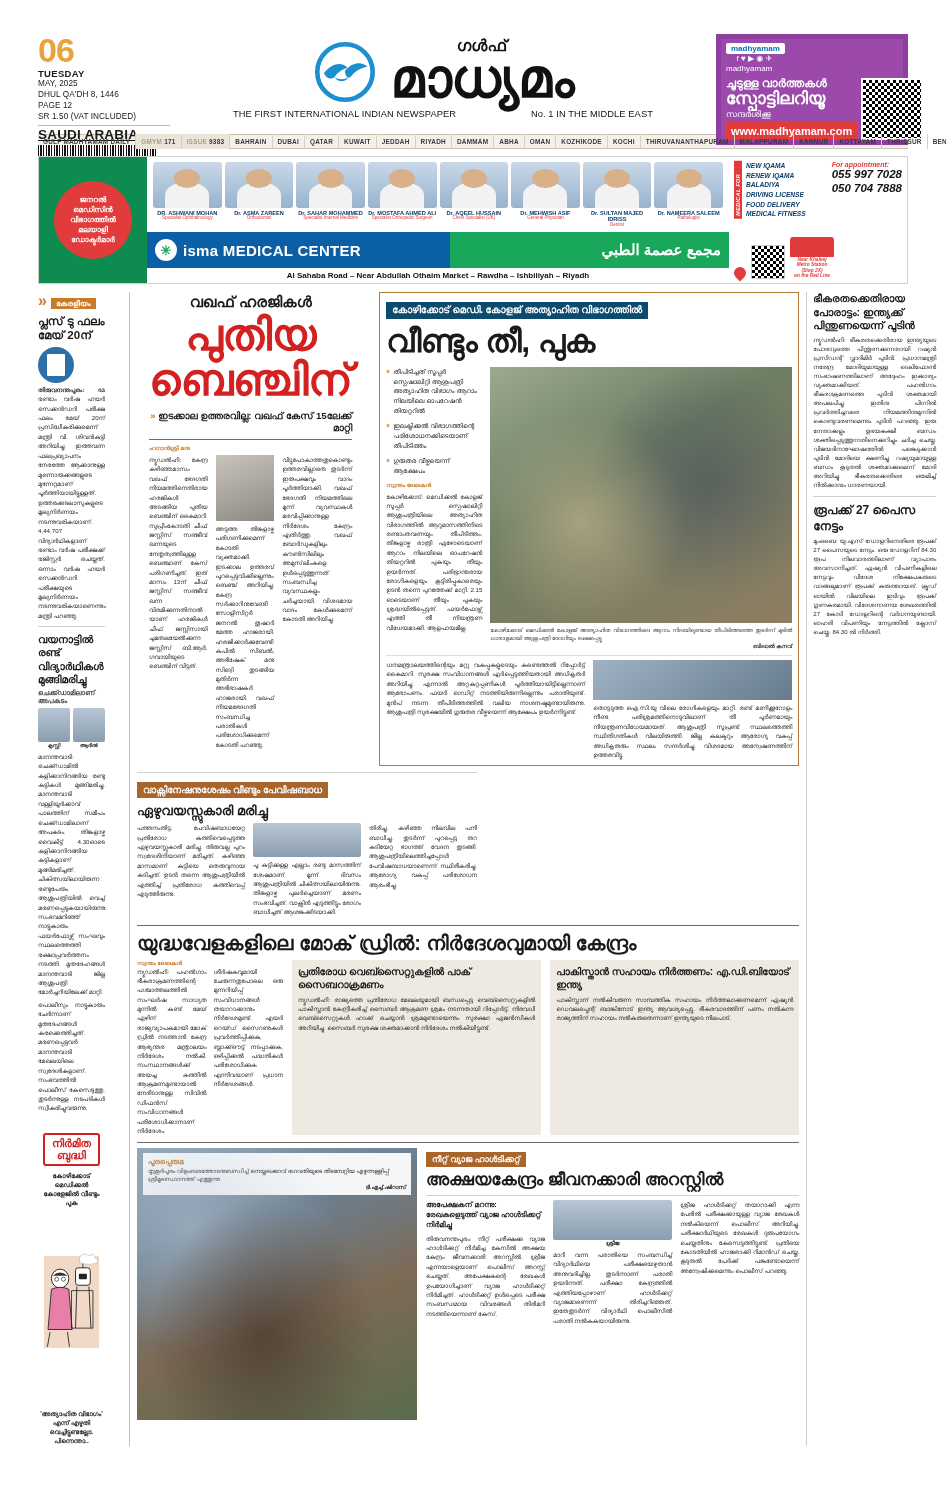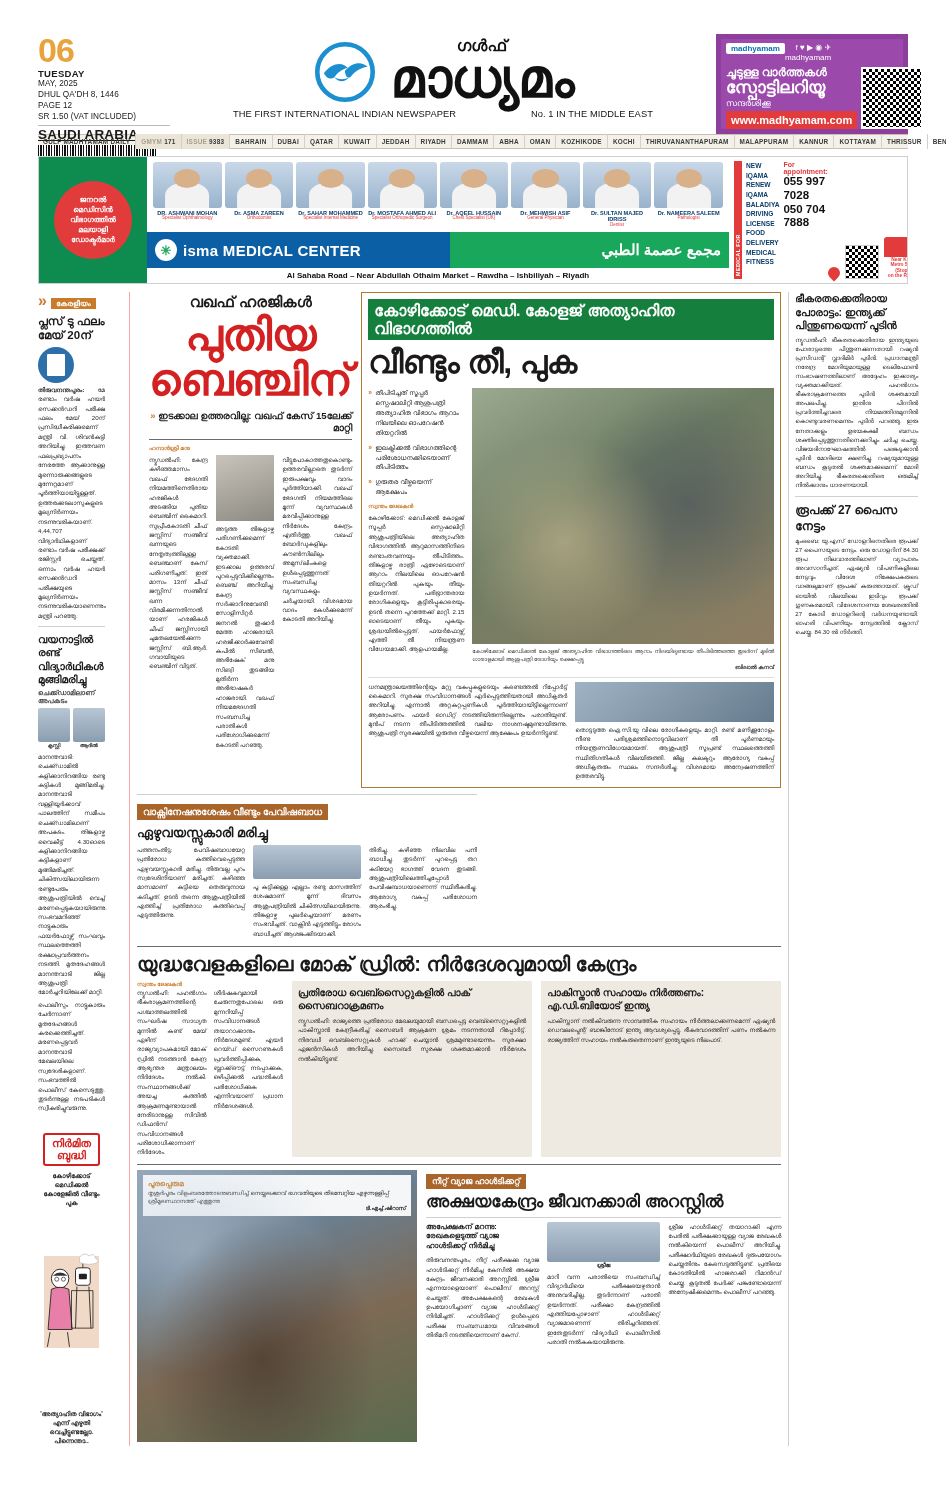--- a/index.html
+++ b/index.html
@@ -29,21 +29,21 @@
   .bird { width: 66px; height: 66px; flex:0 0 66px; }
   .title-stack { position: relative; }
   .gulf-word { font-size: 16px; font-weight: bold; color:#111; line-height:1; margin-bottom:-4px; }
   .main-title { font-size: 54px; font-weight: bold; color: #111; line-height: 1.05; letter-spacing: -1px; }
   .tagline-row { display:flex; justify-content:space-between; width: 420px; margin: 2px auto 0; }
   .tagline { font-size: 9.3px; font-weight: 500; letter-spacing: .1px; color:#111; }
 
   .promo { width: 192px; flex: 0 0 192px; background:#8e3f9e; padding: 5px; }
   .promo-inner { background:#9b4aab; padding: 4px 5px 0; }
   .promo-logo { background:#fff; border-radius:2px; display:inline-block; padding:1px 5px; font-size:8px; font-weight:bold; color:#0b6fb5; }
-  .promo-top { display:flex; justify-content:flex-start; align-items:flex-start; }
+  .promo-top { display:flex; justify-content:space-between; align-items:flex-start;flex-direction:column; }
   .promo-social { color:#fff; font-size:8px; text-align:right; line-height:1.2;}
   .promo-ml1 { color:#fff; font-size:11.5px; font-weight:bold; margin-top:4px; }
   .promo-ml2 { color:#fff; font-size:17px; font-weight:bold; line-height:1.1; }
   .promo-ml3 { color:#fff; font-size:8.5px; margin-bottom:2px;}
   .promo-url { background:#e23b3b; color:#fff; font-size:11px; font-weight:bold; padding:3px 5px; }
   .promo-body { display:flex; gap:4px; align-items:flex-end;}
   .qr { width: 62px; height:62px; background:#fff; padding:2px; flex:0 0 62px; }
   .qr-grid { width:100%; height:100%;
     background-image:
       repeating-linear-gradient(to right,#000 0 3px,#fff 3px 6px),
@@ -73,21 +73,21 @@
     background:#d8b08a; border-radius:50%; z-index:2;}
   .doc-name { font-size:5.6px; font-weight:bold; color:#0b3d6b; line-height:1.15; margin-top:2px;}
   .doc-spec { font-size:4.5px; color:#e23b3b; line-height:1.1; }
   .ad-strip-green { height:36px; background:linear-gradient(90deg,#0b5fa5 0%,#0b5fa5 52%,#19a85b 52%,#19a85b 100%);
       display:flex; align-items:center; padding:0 8px; }
   .isma-logo { width:22px;height:22px;border-radius:50%;background:#fff;flex:0 0 22px; display:flex;align-items:center;justify-content:center;
       color:#19a85b;font-size:13px;font-weight:bold;}
   .isma-text { color:#fff; font-size:15px; font-weight:bold; margin-left:6px; letter-spacing:.3px;}
   .isma-ar { color:#fff; font-size:15px; font-weight:bold; margin-left:auto; }
   .ad-addr { font-size:8px; font-weight:600; text-align:center; padding:3px 0; color:#111; }
-  .ad-right { width:178px; flex:0 0 178px; display:flex; padding:4px 5px; }
+  .ad-right { width:178px; flex:0 0 178px; display:flex; flex-direction:column; padding:4px 5px;font-style:italic; }
   .med-row { display:flex; gap:4px; }
   .med-vert { background:#e23b3b; color:#fff; font-size:5.4px; font-weight:bold; writing-mode:vertical-rl; transform:rotate(180deg);
       padding:3px 1px; letter-spacing:.4px; }
   .med-list { font-size:6.6px; font-weight:bold; color:#0b3d6b; line-height:1.46; }
   .appt { margin-left:auto; text-align:left; }
   .appt-lbl { font-size:7px; color:#e23b3b; font-weight:600; }
   .appt-num { font-size:11.5px; font-weight:bold; color:#111; line-height:1.2; }
   .ad-right-bot { display:flex; align-items:flex-end; gap:5px; margin-top:auto; }
   .qr2 { width:34px;height:34px;background:#fff;border:1px solid #ccc;}
   .metro { text-align:center; }
@@ -111,21 +111,21 @@
   .lead-kicker { font-size:15px; font-weight:bold; text-align:center; line-height:1.3; }
   .lead-red { font-size:44px; font-weight:bold; color:#d32121; text-align:center; line-height:1.04; letter-spacing:-.5px;}
   .lead-sub { font-size:9.6px; font-weight:bold; text-align:right; margin-top:7px; }
   .rule { border-top:1px solid #d0d0d0; margin:6px 0; }
   .rule-dark { border-top:1px solid #6b6b6b; margin:5px 0; }
 
   .byline { font-size:5.8px; font-weight:bold; color:#c97b2a; }
   .txt { font-size:6.1px; line-height:1.54; text-align:justify; color:#2b2b2b; }
 
   .box-right { border:1px solid #b07a33; padding:6px; }
-  .black-tag { background:#15803d; color:#fff; font-size:16px; font-weight:bold; padding:2.5px 6px; display:inline-block; }
+  .black-tag { background:#0c4a6e; color:#fff; font-size:10px; font-weight:bold; padding:2.5px 6px; display:inline-block;font-family:Liberation Serif, serif; }
   .big-black { font-size:32px; font-weight:bold; line-height:1.1; margin-top:5px; letter-spacing:-.5px;}
   .bullets { font-size:6.6px; line-height:1.5; }
   .bullets li { list-style:none; margin-bottom:5px; position:relative; padding-left:7px; }
   .bullets li::before { content:'\00BB'; position:absolute; left:0; color:#c97b2a; font-weight:bold;}
 
   .photo { background:linear-gradient(150deg,#9aa98f,#6d7d63 40%,#8f7d62); position:relative; overflow:hidden; }
   .photo.street::after{content:'';position:absolute;inset:0;background:
     radial-gradient(circle at 30% 60%, rgba(210,190,150,.55), transparent 40%),
     radial-gradient(circle at 72% 45%, rgba(60,70,90,.5), transparent 45%);}
   .cap { font-size:5.6px; line-height:1.45; color:#3a3a3a; text-align:justify; }
@@ -380,21 +380,21 @@
           <path d="M50 58 h32 v56 h-32 z" fill="none" stroke="#222" stroke-width="1.2"></path>
           <path d="M62 8 q7 -8 14 -2 q8 -5 10 4 q6 2 1 7 q-12 4 -25 -1 z" fill="#fff" stroke="#bbb" stroke-width="1"></path>
           <path d="M18 120 l-4 22 M44 120 l3 22" stroke="#222" stroke-width="1.3"></path>
         </svg>
       </div>
       <div class="cartoon-quote">'അത്യാഹിത വിഭാഗം' എന്ന് എഴുതി വെച്ചിട്ടുണ്ടല്ലോ. പിന്നെന്താ..</div>
     </div>
 
     <div class="col-center">
 
-      <div style="display:flex;gap:9px;margin-left:12px;">
+      <div style="display:flex;gap:27px;margin-left:12px;">
 
         <div style="flex:1;">
           <div class="lead-kicker">വഖഫ് ഹരജികൾ</div>
           <div class="lead-red">പുതിയ</div>
           <div class="lead-red">ബെഞ്ചിന്</div>
           <div class="lead-sub">
             <span class="tag-arrow">»</span> <span>ഇടക്കാല ഉത്തരവില്ല: വഖഫ് കേസ് 15ലേക്ക് മാറ്റി</span>
           </div>
           <div class="rule-dark"></div>
           <div class="byline">ഹനാൻശ്രീ മനു</div>

